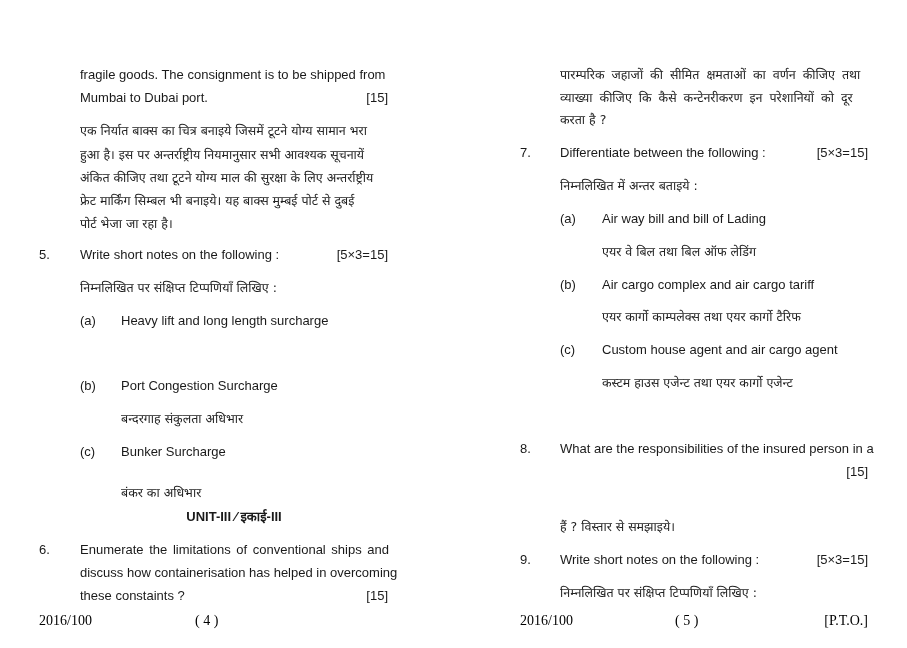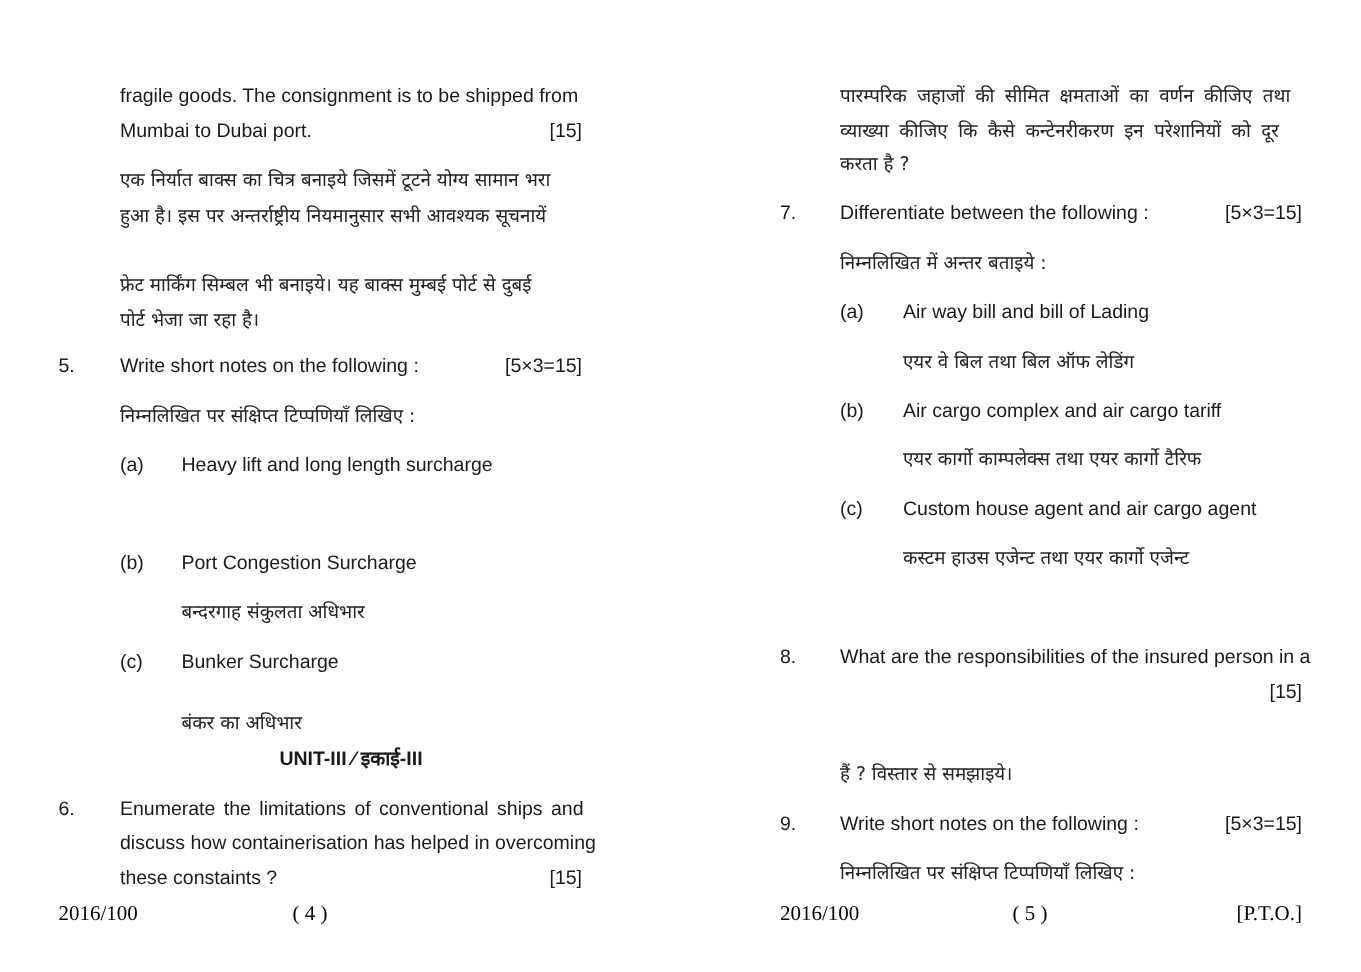--- a/index.html
+++ b/index.html
@@ -1,36 +1,37 @@
 <!DOCTYPE html>
 <html><head>
 <meta charset="utf-8">
 <style>
   html, body { margin:0; padding:0; background:#ffffff; }
   body { width:907px; height:648px; position:relative; overflow:hidden;
          font-family:"Liberation Sans", sans-serif; color:#1a1a1a; font-size:13px; }
-  .page { position:absolute; top:5px; height:491px; }
+  .page { position:absolute; top:16px; height:491px; }
   .left { left:0; width:453px; }
   .right { left:453px; width:454px; }
   .abs { position:absolute; white-space:nowrap; line-height:16px; }
   .hi { font-family:"DejaVu Sans", sans-serif; font-size:12.5px; color:#222; }
   .mark { text-align:right; }
   .unit { font-weight:bold; }
   .footer { font-family:"Liberation Serif", serif; font-size:14px; color:#000000; }
 </style>
 </head>
 <body>
 
 <div class="page left">
   <div class="abs" style="left:80px;top:51px;">fragile goods. The consignment is to be shipped from</div>
   <div class="abs" style="left:80px;top:74px;">Mumbai to Dubai port.</div>
   <div class="abs mark" style="left:330px;top:74px;width:58px;">[15]</div>
 
   <div class="abs hi" style="left:80px;top:107px;">एक निर्यात बाक्स का चित्र बनाइये जिसमें टूटने योग्य सामान भरा</div>
   <div class="abs hi" style="left:80px;top:131px;">हुआ है। इस पर अन्तर्राष्ट्रीय नियमानुसार सभी आवश्यक सूचनायें</div>
+  <div class="abs hi" style="left:80px;top:154px;">अंकित कीजिए तथा टूटने योग्य माल की सुरक्षा के लिए अन्तर्राष्ट्रीय</div>
   <div class="abs hi" style="left:80px;top:177px;">फ्रेट मार्किंग सिम्बल भी बनाइये। यह बाक्स मुम्बई पोर्ट से दुबई</div>
   <div class="abs hi" style="left:80px;top:200px;">पोर्ट भेजा जा रहा है।</div>
 
   <div class="abs" style="left:39px;top:231px;">5.</div>
   <div class="abs" style="left:80px;top:231px;">Write short notes on the following :</div>
   <div class="abs mark" style="left:310px;top:231px;width:78px;">[5×3=15]</div>
   <div class="abs hi" style="left:80px;top:264px;">निम्नलिखित पर संक्षिप्त टिप्पणियाँ लिखिए   :</div>
 
   <div class="abs" style="left:80px;top:297px;">(a)</div>
   <div class="abs" style="left:121px;top:297px;">Heavy lift and long length surcharge</div>

